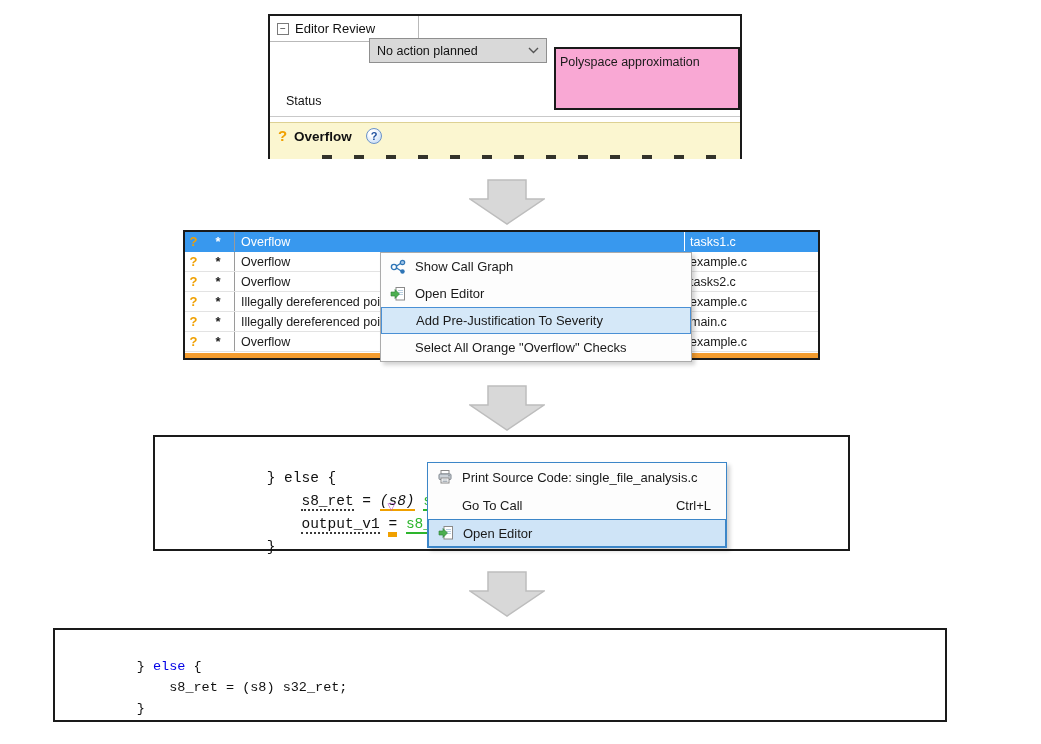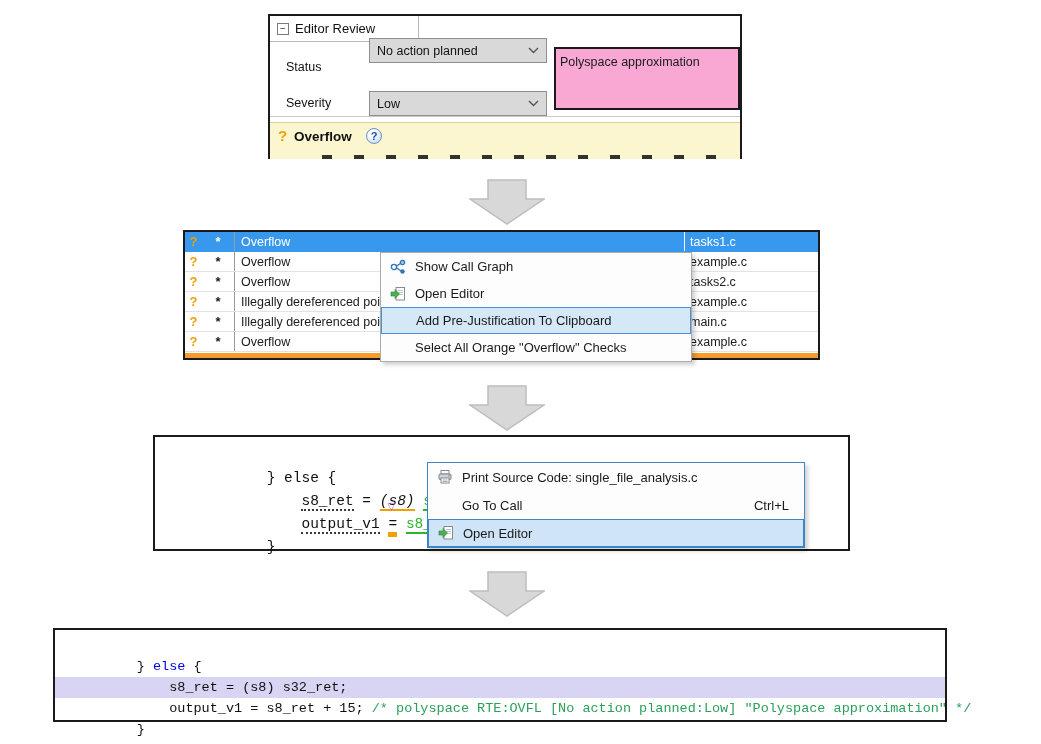--- a/index.html
+++ b/index.html
@@ -17,21 +17,21 @@
   
   #panel-review { left:268px; top:14px; width:474px; height:145px;
     border:2px solid #1a1a1a; border-bottom:none; }
   .rr-header { position:absolute; left:0; top:0; width:100%; height:26px; }
   .rr-underline { position:absolute; left:0; top:25px; width:148px; height:1px; background:#b9b9b9; }
   .rr-vdiv { position:absolute; left:148px; top:0; width:1px; height:26px; background:#b9b9b9; }
   .collapse-box { position:absolute; left:7px; top:7px; width:12px; height:12px;
     border:1px solid #7a7a7a; background:#fff; font-size:10px; line-height:9px;
     text-align:center; color:#333; }
   .rr-title { position:absolute; left:25px; top:5px; font-size:13px; color:#111; }
-  .fld-label { position:absolute; left:16px; font-size:12.5px; color:#111; }
+  .fld-label { position:absolute; left:16px; font-size:12.5px; color:#111;margin-top:34px; }
   .dropdown { position:absolute; left:99px; width:178px; height:25px;
     background:#d9d9d9; border:1px solid #8f8f8f; display:flex; align-items:center; }
   .dropdown .dd-val { flex:1; padding-left:7px; font-size:12.5px; color:#111;
     white-space:nowrap; overflow:hidden; }
   .dropdown svg { margin-right:7px; flex:none; }
   .comment-box { position:absolute; left:284px; top:31px; width:186px; height:63px;
     background:#f9a8d4; border:2px solid #1a1a1a; font-size:12.5px; padding:6px 4px; }
   .rr-sep { position:absolute; left:0; top:100px; width:100%; height:1px; background:#c9c9c9; }
   .check-bar { position:absolute; left:0; top:106px; width:100%; height:37px;
     background:#fbf6d0; border-top:1px solid #ddd193; }
@@ -64,21 +64,21 @@
   
   .ctx-menu { position:absolute; background:#fdfdfd; border:1px solid #ababab;
     box-shadow:3px 3px 4px rgba(0,0,0,0.18); z-index:5; }
   .ctx-item { display:flex; align-items:center; height:27px; font-size:13px; color:#1a1a1a; }
   .ctx-icon { width:34px; flex:none; display:flex; justify-content:center; align-items:center; }
   .ctx-label { white-space:nowrap; }
   .ctx-item.highlight { background:#d5e8f8; border:1px solid #4a90d5; }
   .ctx-spacer { flex:1; }
   .ctx-shortcut { padding-right:15px; font-size:13px; }
   #menu-table { left:195px; top:20px; width:312px; }
-  #menu-source { left:272px; top:25px; width:378px; border:1px solid #3c86c8; }
+  #menu-source { left:272px; top:25px; width:300px; border:1px solid #3c86c8; }
   #menu-source .ctx-item { height:28px; }
   #menu-source .ctx-item.highlight { background:#cfe4f7; border:1px solid #3c86c8; }
 
   
   #panel-source { left:153px; top:435px; width:697px; height:116px; border:2px solid #1a1a1a; }
   .src-code { position:absolute; left:0; top:7px; width:100%;
     font-family:"Liberation Mono","DejaVu Sans Mono",monospace; font-size:14.5px; color:#111; }
   .src-line { height:23px; line-height:23px; white-space:pre; padding-left:42px; }
   .tok-dotted { border-bottom:2px dotted #3a3a3a; }
   .tok-cast { border-bottom:2px solid #f0a000;font-style:italic; }
@@ -112,26 +112,20 @@
 
     <span class="fld-label" style="top:44px;">Status</span>
     <div class="dropdown" style="top:22px;">
       <span class="dd-val">No action planned</span>
       <svg width="11" height="7" viewBox="0 0 11 7">
         <polyline points="1,1 5.5,5.5 10,1" fill="none" stroke="#555" stroke-width="1.4"></polyline>
       </svg>
     </div>
 
     <span class="fld-label" style="top:80px;">Severity</span>
-    <div class="dropdown" style="top:75px;">
-      <span class="dd-val">Low</span>
-      <svg width="11" height="7" viewBox="0 0 11 7">
-        <polyline points="1,1 5.5,5.5 10,1" fill="none" stroke="#555" stroke-width="1.4"></polyline>
-      </svg>
-    </div>
 
     <div class="comment-box">Polyspace approximation</div>
 
     <div class="rr-sep"></div>
 
     <div class="check-bar">
       <span class="check-flag">?</span>
       <span class="check-title">Overflow</span>
       <span class="help-badge">?</span>
       <div class="dash-strip"></div>
@@ -201,21 +195,21 @@
             <line x1="8" y1="4.5" x2="13" y2="4.5" stroke="#b9cfe0"></line>
             <line x1="8" y1="6.5" x2="13" y2="6.5" stroke="#b9cfe0"></line>
             <line x1="8" y1="8.5" x2="13" y2="8.5" stroke="#b9cfe0"></line>
             <path d="M1 6 L5 6 L5 3.5 L9.5 8 L5 12.5 L5 10 L1 10 Z" fill="#4caf50" stroke="#2e7d32" stroke-width="0.6"></path>
           </svg>
         </span>
         <span class="ctx-label">Open Editor</span>
       </div>
       <div class="ctx-item highlight">
         <span class="ctx-icon"></span>
-        <span class="ctx-label">Add Pre-Justification To Clipboard</span>
+        <span class="ctx-label">Add Pre-Justification To Severity</span>
       </div>
       <div class="ctx-item">
         <span class="ctx-icon"></span>
         <span class="ctx-label">Select All Orange "Overflow" Checks</span>
       </div>
     </div>
   </div>
 
   <svg class="flow-arrow" style="top:385px;" viewBox="0 0 76 46">
     <polygon points="19,1 57,1 57,20 75,20 38,45 1,20 19,20" fill="#d8d8d8" stroke="#bdbdbd" stroke-width="1.5"></polygon>
@@ -277,22 +271,19 @@
   </svg>
 
   <div class="panel" id="panel-final">
     <div class="fin-code">
       <div class="fin-line">
         <span>} </span><span class="tok-kw">else</span><span> {</span>
       </div>
       <div class="fin-line">
         <span>    s8_ret = (s8) s32_ret;</span>
       </div>
-      <div class="fin-line hl">
-        <span>    output_v1 = s8_ret + 15; </span><span class="tok-comment">/* polyspace RTE:OVFL [No action planned:Low] "Polyspace approximation" */</span>
-      </div>
       <div class="fin-line">
         <span>}</span>
       </div>
     </div>
   </div>
 
 </div>
 
 </body></html>

